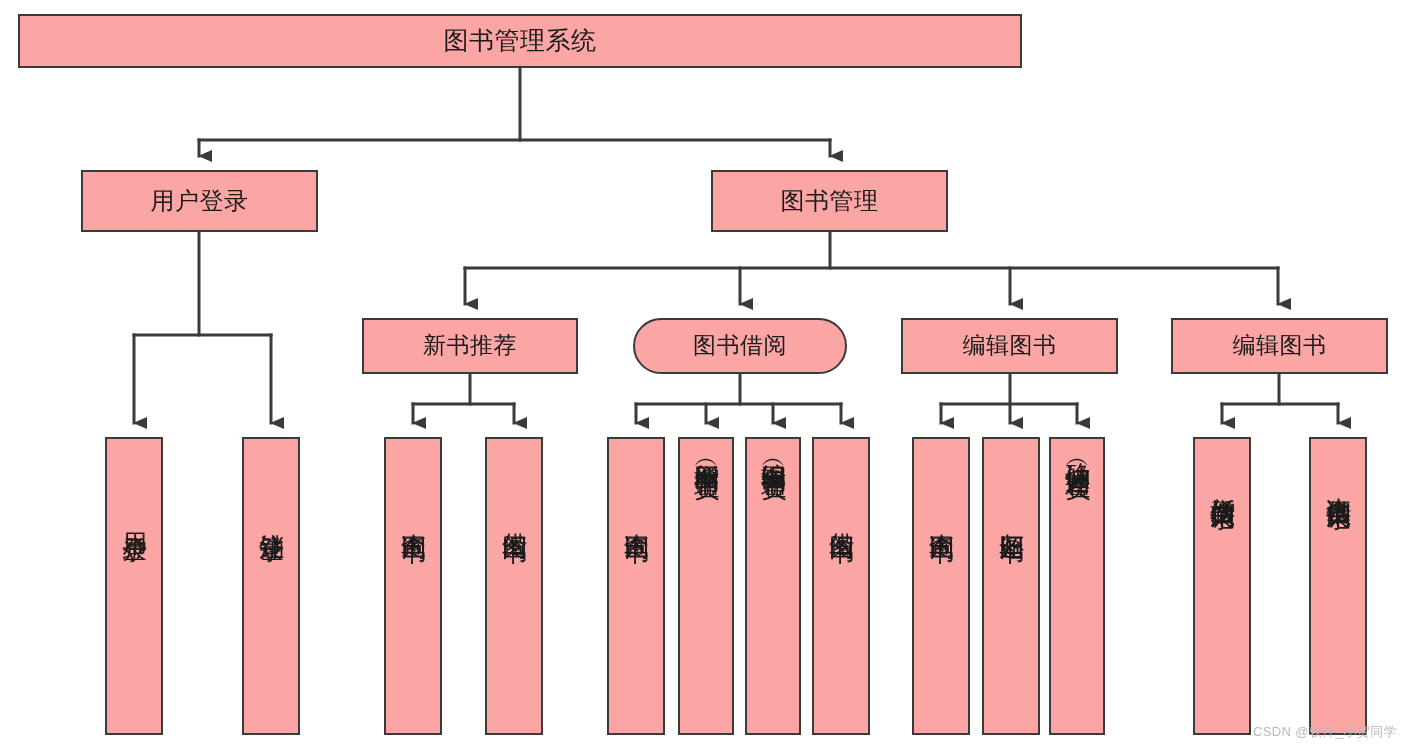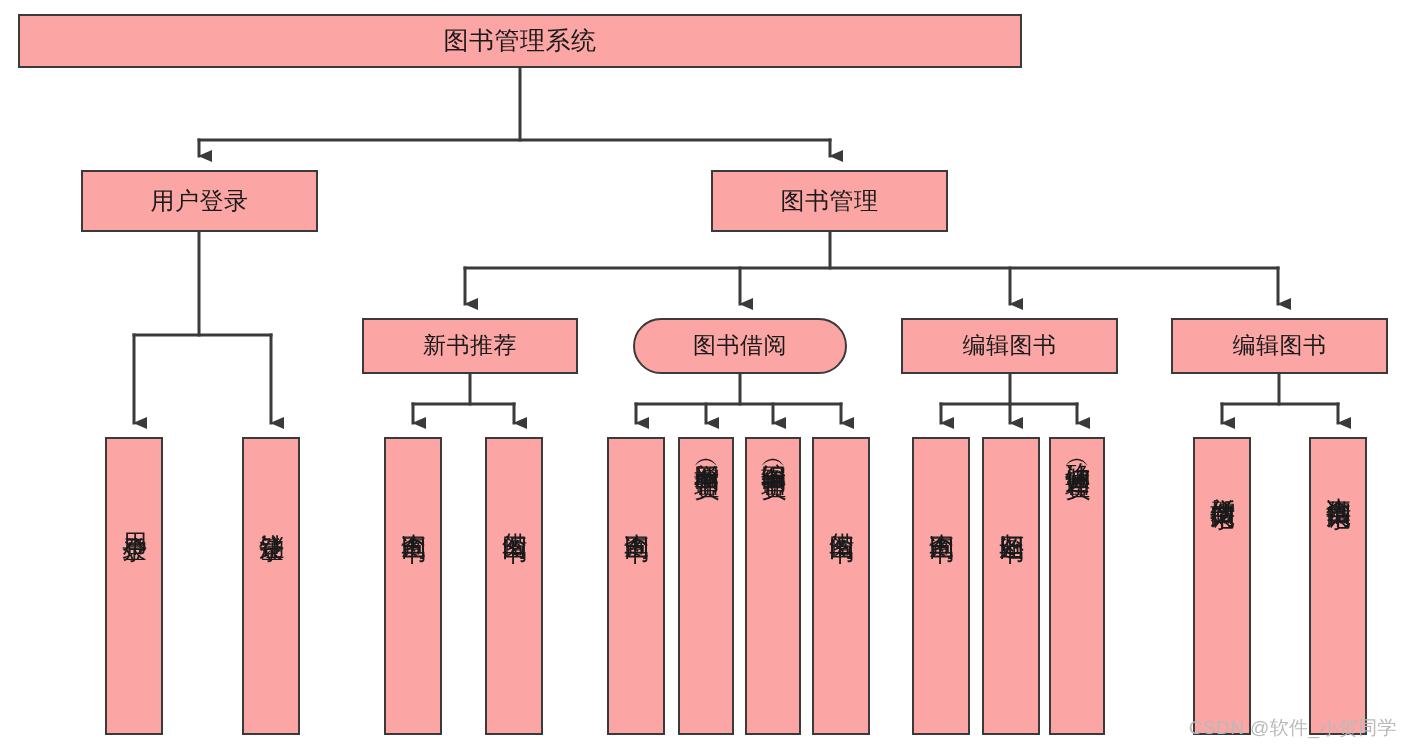--- a/index.html
+++ b/index.html
@@ -57,21 +57,21 @@
     text-orientation: upright;
     font-size: 25px;
     line-height: 1.05;
     letter-spacing: 2px;
     white-space: normal;
   }
   .watermark {
     position: absolute;
     right: 8px;
     bottom: 6px;
-    font-size: 19px;
+    font-size: 13px;
     color: #b9b9b9;
     z-index: 5;
     white-space: nowrap;
     letter-spacing: 0.4px;
   }
 </style>
 </head>
 <body>
 
 <div id="canvas">

